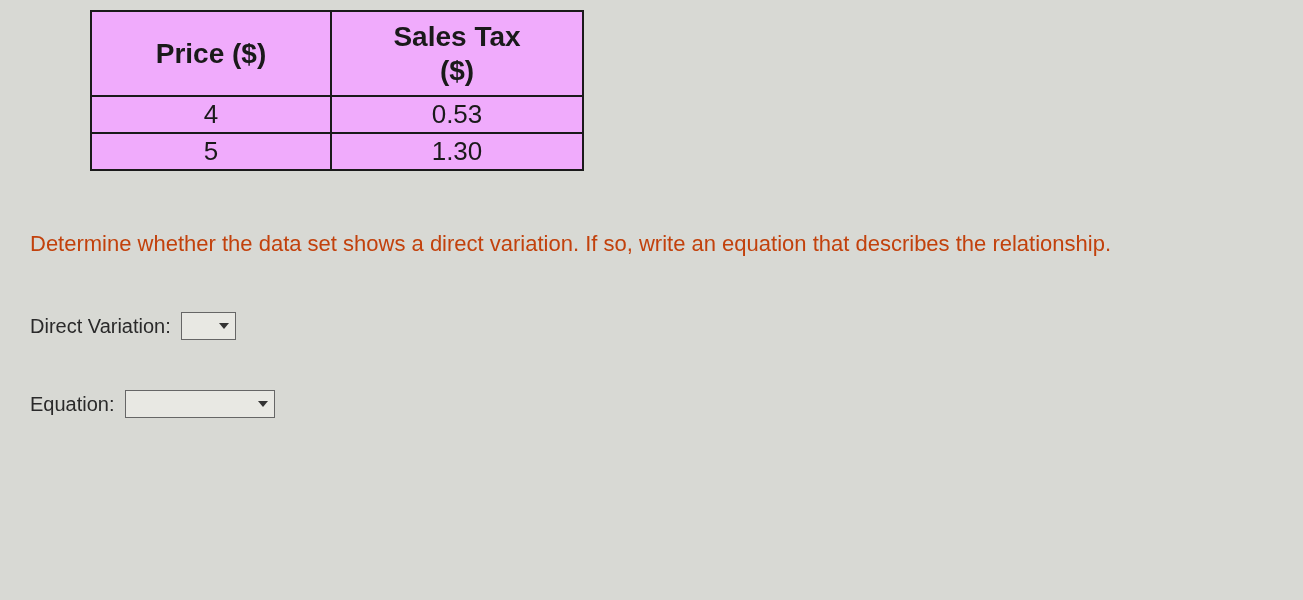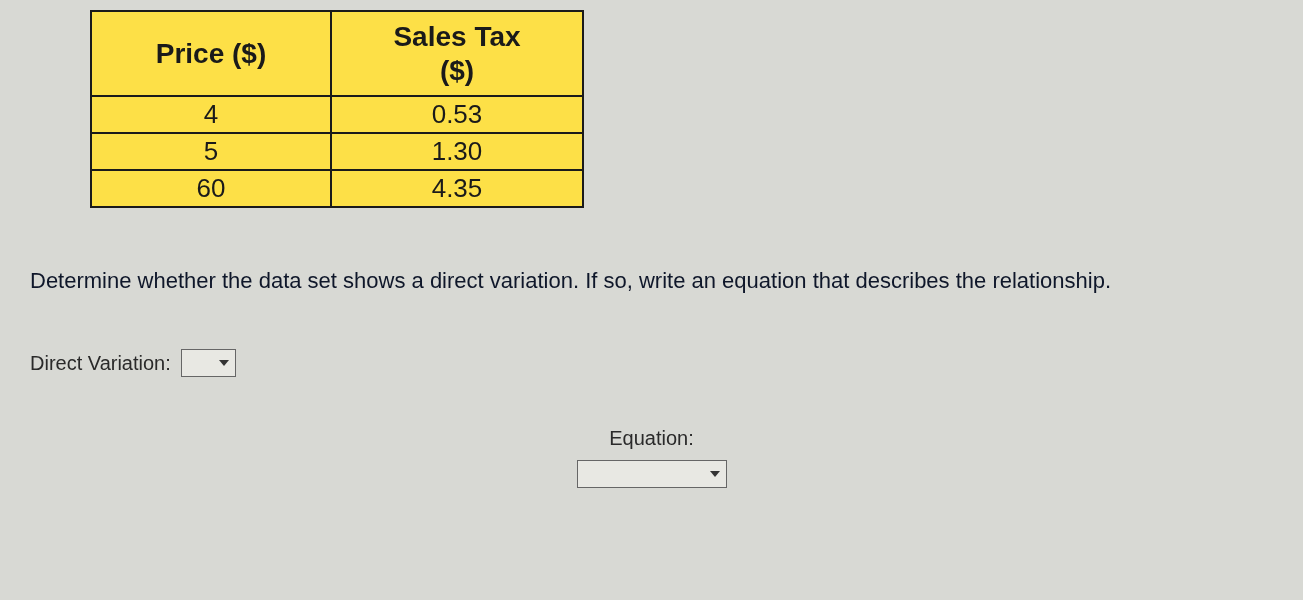--- a/index.html
+++ b/index.html
@@ -11,21 +11,21 @@
       width: 1303px;
       height: 600px;
       background: #d8d9d4;
       font-family: Arial, sans-serif;
       padding: 10px 30px;
       color: #1a1a1a;
       position: relative;
     }
     .data-table {
       border-collapse: collapse;
-      background: #fde047;
+      background: #f0abfc;
       margin-left: 60px;
     }
     .data-table th {
       border: 2px solid #1a1a1a;
       padding: 8px 30px;
       font-weight: bold;
       font-size: 28px;
       text-align: center;
       line-height: 1.2;
     }
@@ -37,21 +37,21 @@
     }
     .data-table th:first-child {
       width: 240px;
     }
     .data-table th:last-child {
       width: 252px;
     }
     .instruction {
       margin-top: 60px;
       font-size: 22px;
-      color: #0f172a;
+      color: #c2410c;
     }
     .input-row {
       display: flex;
       align-items: center;
       margin-top: 55px;
       gap: 10px;
     }
     .input-row label {
       font-size: 20px;
       color: #2a2a2a;
@@ -74,21 +74,20 @@
     .chevron {
       display: inline-block;
       width: 0;
       height: 0;
       border-left: 5px solid transparent;
       border-right: 5px solid transparent;
       border-top: 6px solid #333;
     }
     .equation-row {
       margin-top: 50px;
-      flex-direction: column;
     }
   </style>
 </head>
 <body>
 
 <table class="data-table">
   <thead>
     <tr>
       <th>Price ($)</th>
       <th>
@@ -98,24 +97,20 @@
   </thead>
   <tbody>
     <tr>
       <td>4</td>
       <td>0.53</td>
     </tr>
     <tr>
       <td>5</td>
       <td>1.30</td>
     </tr>
-    <tr>
-      <td>60</td>
-      <td>4.35</td>
-    </tr>
   </tbody>
 </table>
 
 <p class="instruction">Determine whether the data set shows a direct variation.  If so, write an equation that describes the relationship.</p>
 
 <div class="input-row">
   <label>Direct Variation:</label>
   <div class="dropdown dropdown-small">
     <span class="chevron"></span>
   </div>

